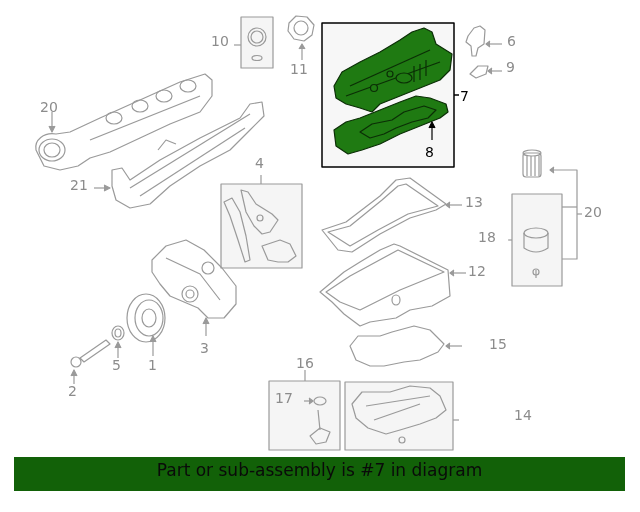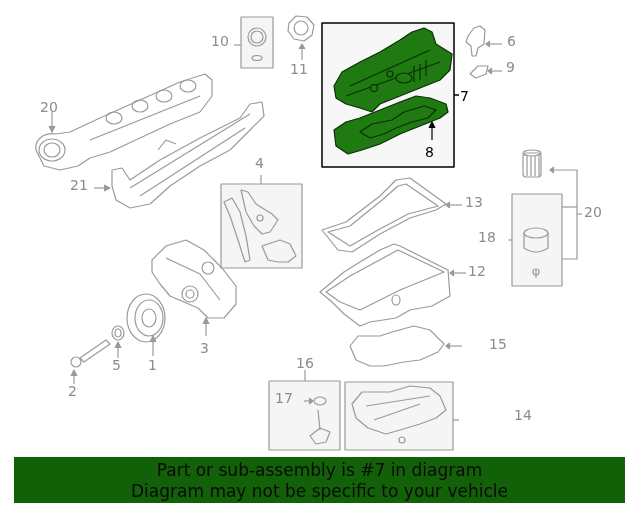--- a/index.html
+++ b/index.html
@@ -1,20 +1,20 @@
 <!DOCTYPE html>
 <html><head>
 <meta charset="utf-8">
 <style>
   html,body{margin:0;padding:0;background:#fff;}
   body{width:640px;height:512px;position:relative;overflow:hidden;font-family:"DejaVu Sans","Liberation Sans",sans-serif;}
   #diagram{position:absolute;left:0;top:0;width:640px;height:455px;}
   .callout{position:absolute;font-size:14px;color:#8c8c8c;line-height:1;}
   .callout.active{color:#000;}
-  #banner{position:absolute;left:14px;top:457px;width:611px;height:46px;background:#126108;color:#0a0a0a;text-align:center;font-size:17px;line-height:21px;padding-top:3px;box-sizing:border-box;}
+  #banner{position:absolute;left:14px;top:457px;width:611px;height:34px;background:#126108;color:#0a0a0a;text-align:center;font-size:17px;line-height:21px;padding-top:3px;box-sizing:border-box;}
   #banner div{white-space:nowrap;}
 </style>
 </head>
 <body>
 
 <div id="diagram">
   <svg width="640" height="455" viewBox="0 0 640 455" xmlns="http://www.w3.org/2000/svg" fill="none" stroke="#9a9a9a" stroke-width="1.2" stroke-linejoin="round">
 
     <g>
       <path d="M36,150 C34,140 44,132 56,134 L70,132 L100,118 L140,100 L180,82 L205,74 L212,80 L212,96 L200,112 L170,124 L140,138 L110,152 L90,158 L78,166 L60,170 L44,166 Z"></path>
@@ -202,14 +202,13 @@
   <span class="callout" style="left:112px;top:358px;">5</span>
   <span class="callout" style="left:68px;top:384px;">2</span>
   <span class="callout" style="left:465px;top:337px;margin-left:24px;">15</span>
   <span class="callout" style="left:296px;top:356px;text-align:center;">16</span>
   <span class="callout" style="left:275px;top:391px;">17</span>
   <span class="callout" style="left:481px;top:408px;margin-left:33px;">14</span>
 </div>
 
 <div id="banner">
   <div>Part or sub-assembly is #7 in diagram</div>
-  <div>Diagram may not be specific to your vehicle</div>
 </div>
 
 </body></html>

